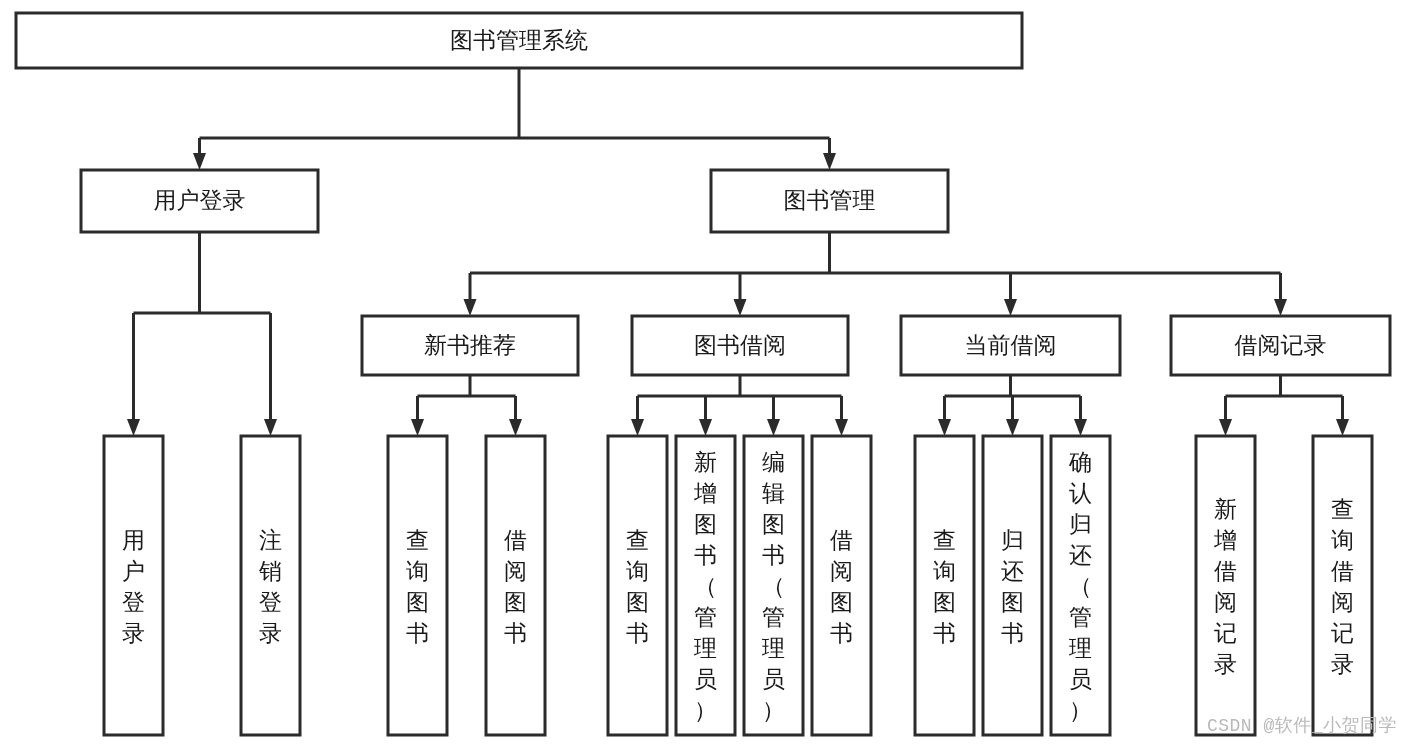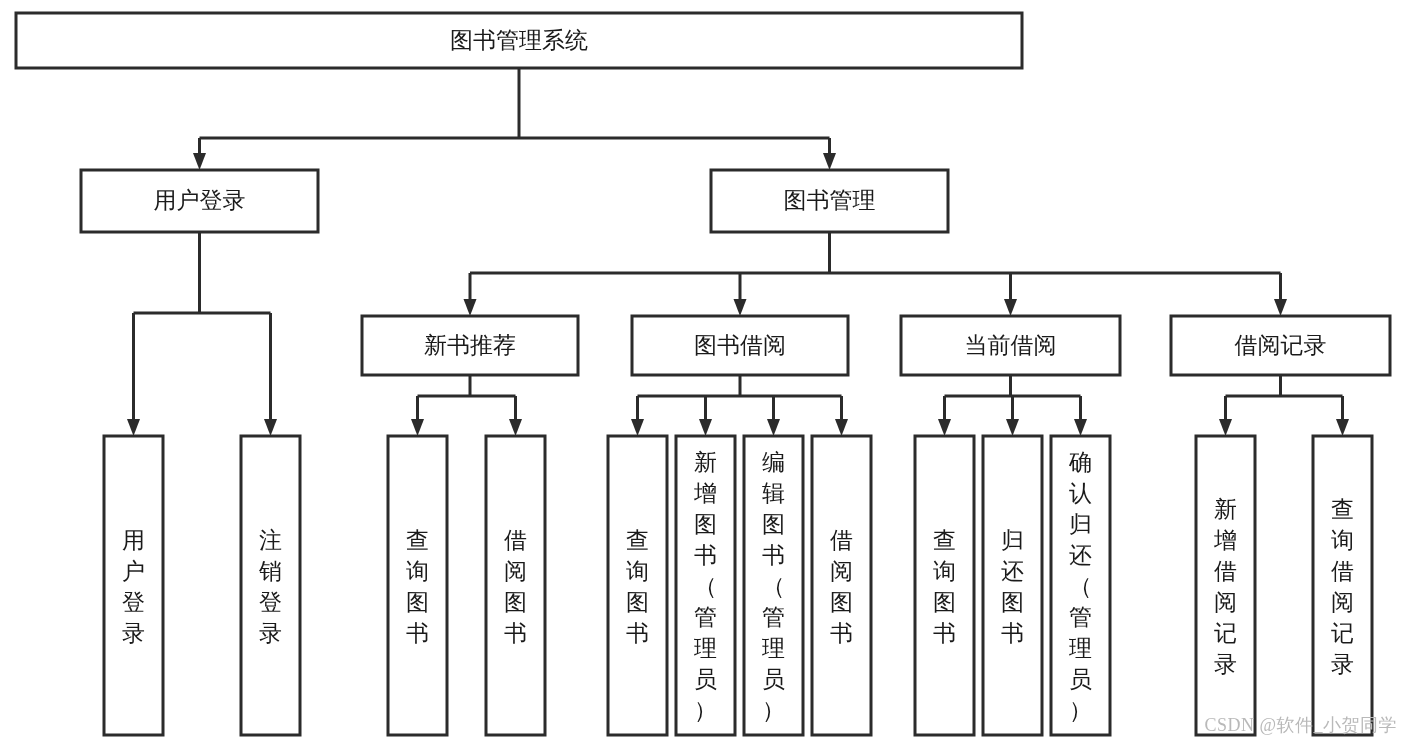--- a/index.html
+++ b/index.html
@@ -51,21 +51,21 @@
   .node-label-v {
     font-family: "Liberation Sans", "DejaVu Sans", sans-serif;
     font-size: 23px;
     fill: #1a1a1a;
     text-anchor: middle;
   }
   .watermark {
     position: absolute;
     right: 8px;
     bottom: 4px;
-    font-family: Liberation Serif, serif;
+    font-family: Liberation Mono, monospace;
     font-size: 18px;
     color: #b9b9b9;
     letter-spacing: 0.5px;
     white-space: nowrap;
     pointer-events: none;
   }
 </style>
 </head>
 <body>
 

